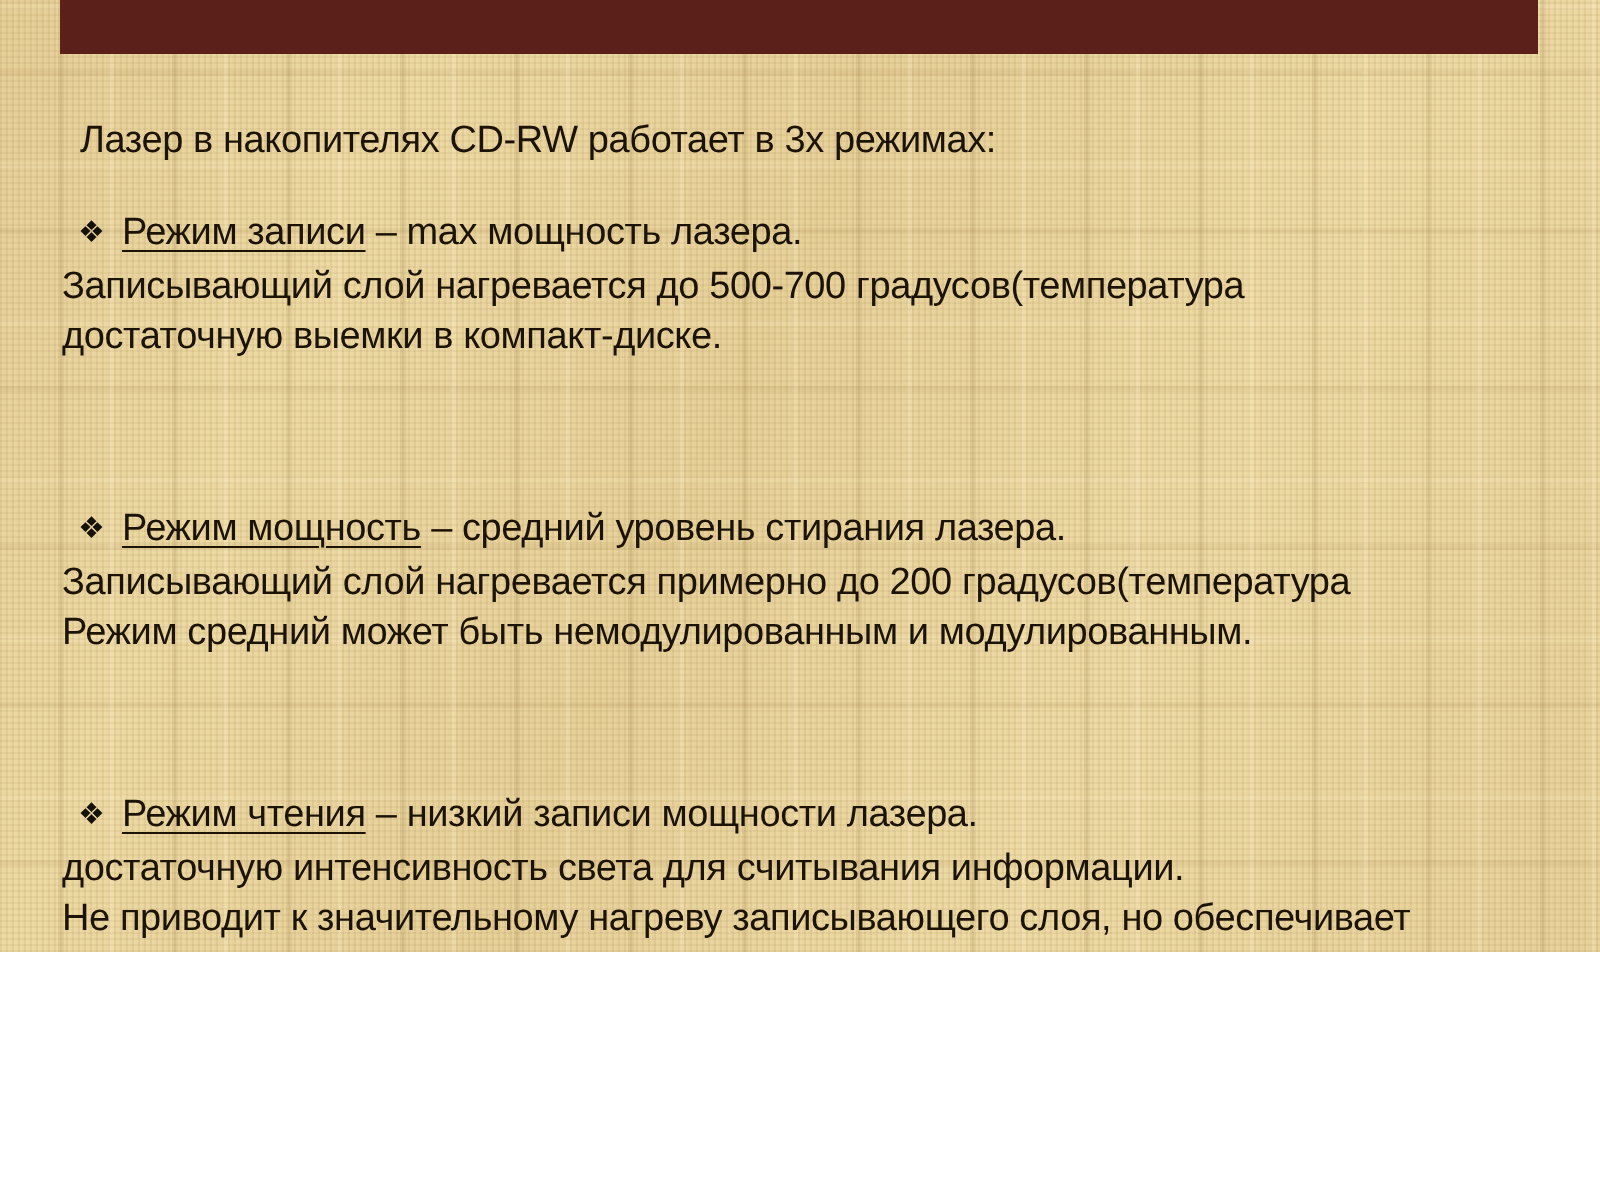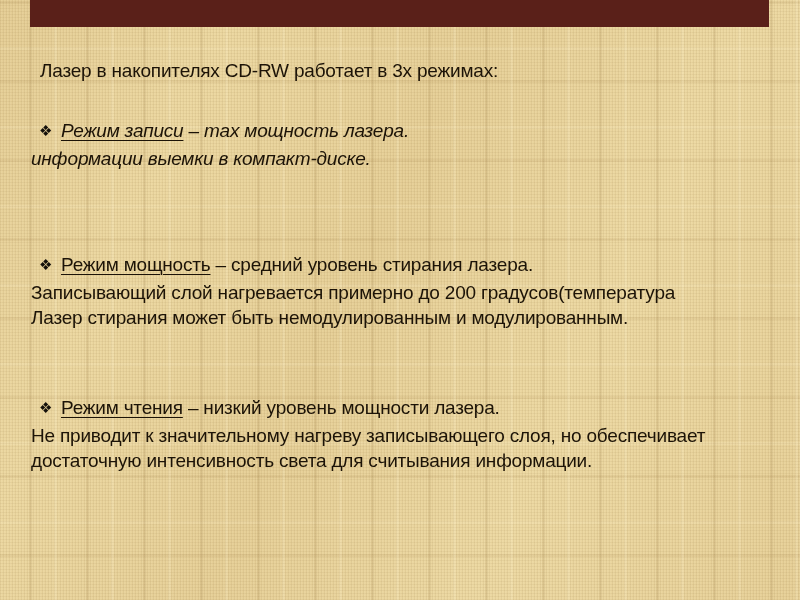--- a/index.html
+++ b/index.html
@@ -1,20 +1,20 @@
 <!DOCTYPE html>
 <html><head>
 <meta charset="utf-8">
 <style>
   html, body { margin: 0; padding: 0; }
 
   .slide {
     position: relative;
     width: 800px;
-    height: 600px;
+    height: 476px;
     overflow: hidden;
     font-family: "Liberation Sans", "DejaVu Sans", sans-serif;
     color: #1c1307;
     background-color: #e9d49e;
     background-image:
       
       repeating-linear-gradient(90deg,
         rgba(125,95,45,0.08) 0px, rgba(125,95,45,0.08) 1px,
         rgba(255,244,210,0.06) 1px, rgba(255,244,210,0.06) 2px,
         transparent 2px, transparent 3px),
@@ -82,49 +82,50 @@
     color: #14100a;
     transform: translateY(-1px);
   }
 
   .heading {
     text-decoration: underline;
     text-decoration-thickness: 1px;
     text-underline-offset: 3px;
   }
 
-  #b1 { top: 118px; font-style: italic; }
+  #b1 { top: 104px; }
   #b2 { top: 252px; }
   #b3 { top: 395px; }
 </style>
 </head>
 <body>
 
 <div class="slide">
 
   <div class="top-bar"></div>
 
   <div class="title">Лазер в накопителях CD-RW работает в 3х режимах:</div>
 
   <div class="block" id="b1">
     <div class="line head-line">
       <span class="marker">❖</span><span class="heading">Режим записи</span><span> – max мощность лазера.</span>
     </div>
-    <div class="line">информации выемки в компакт-диске.</div>
+    <div class="line">Записывающий слой нагревается до 500-700 градусов(температура</div>
+    <div class="line">достаточную выемки в компакт-диске.</div>
   </div>
 
   <div class="block" id="b2">
     <div class="line head-line">
       <span class="marker">❖</span><span class="heading">Режим мощность</span><span> – средний уровень стирания лазера.</span>
     </div>
     <div class="line">Записывающий слой нагревается примерно до 200 градусов(температура</div>
-    <div class="line">Лазер стирания может быть немодулированным и модулированным.</div>
+    <div class="line">Режим средний может быть немодулированным и модулированным.</div>
   </div>
 
   <div class="block" id="b3">
     <div class="line head-line">
-      <span class="marker">❖</span><span class="heading">Режим чтения</span><span> – низкий уровень мощности лазера.</span>
+      <span class="marker">❖</span><span class="heading">Режим чтения</span><span> – низкий записи мощности лазера.</span>
     </div>
+    <div class="line">достаточную интенсивность света для считывания информации.</div>
     <div class="line">Не приводит к значительному нагреву записывающего слоя, но обеспечивает</div>
-    <div class="line">достаточную интенсивность света для считывания информации.</div>
   </div>
 
 </div>
 
 </body></html>

